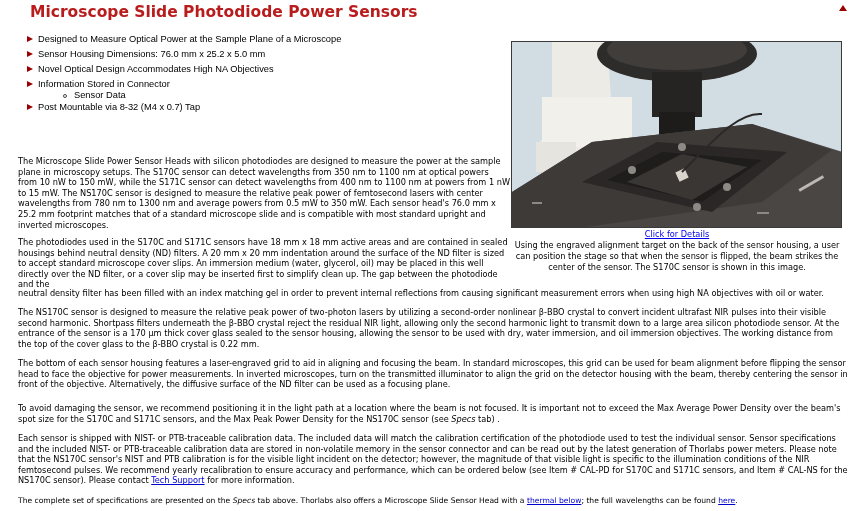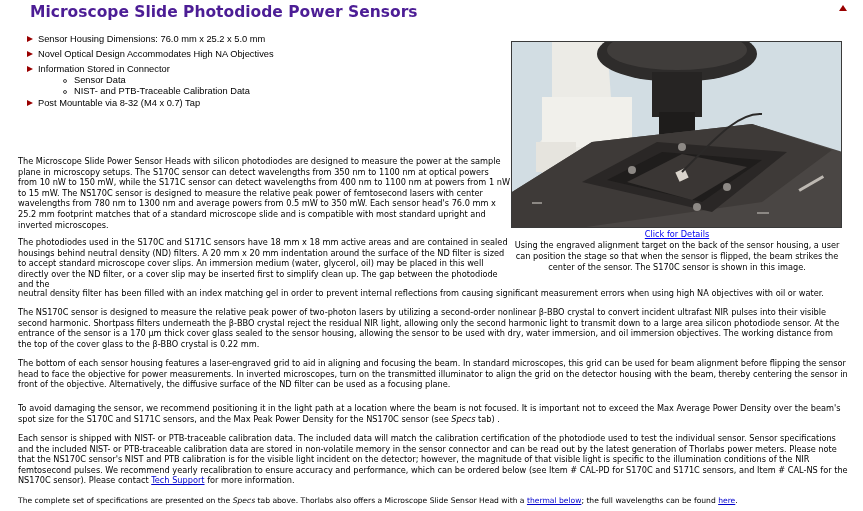--- a/index.html
+++ b/index.html
@@ -2,21 +2,21 @@
 <html><head>
   <meta charset="utf-8">
   <style>
     * { box-sizing: border-box; margin: 0; padding: 0; }
     html, body { width: 863px; height: 511px; overflow: hidden; background: #ffffff; }
     body { position: relative; font-family: "DejaVu Sans", sans-serif; color: #000; }
 
     .title {
       position: absolute; left: 30px; top: 3px;
       font-family: "DejaVu Sans", sans-serif; font-weight: bold;
-      font-size: 15.5px; color: #4c1d95; letter-spacing: 0px; white-space: nowrap;
+      font-size: 15.5px; color: #b91c1c; letter-spacing: 0px; white-space: nowrap;
     }
 
     .back-to-top {
       position: absolute; left: 839px; top: 5px; width: 0; height: 0;
       border-left: 4px solid transparent; border-right: 4px solid transparent;
       border-bottom: 6px solid #990000; cursor: pointer;
     }
 
     .features {
       position: absolute; left: 26px; top: 34px; list-style: none;
@@ -65,26 +65,26 @@
     #p7 { top: 496px; width: 830px; font-size: 7.6px; }
   </style>
 </head>
 <body>
 
 <h1 class="title">Microscope Slide Photodiode Power Sensors</h1>
 
 <div class="back-to-top"></div>
 
 <ul class="features">
+  <li><span class="tri"></span><span>Designed to Measure Optical Power at the Sample Plane of a Microscope</span></li>
   <li><span class="tri"></span><span>Sensor Housing Dimensions: 76.0 mm x 25.2 x 5.0 mm</span></li>
   <li><span class="tri"></span><span>Novel Optical Design Accommodates High NA Objectives</span></li>
   <li><span class="tri"></span><span>Information Stored in Connector</span>
     <ul class="sub">
       <li><span class="circ"></span><span>Sensor Data</span></li>
-      <li><span class="circ"></span><span>NIST- and PTB-Traceable Calibration Data</span></li>
     </ul>
   </li>
   <li><span class="tri"></span><span>Post Mountable via 8-32 (M4 x 0.7) Tap</span></li>
 </ul>
 
 <div class="figure" title="S170C sensor mounted on microscope stage">
   <svg width="331" height="187" viewBox="0 0 331 187">
     <rect x="0" y="0" width="331" height="187" fill="#d2dde3"></rect>
 
     <path d="M40 0 L95 0 L100 70 L110 80 L115 130 L30 135 L28 100 L40 85 Z" fill="#ecebe6"></path>

